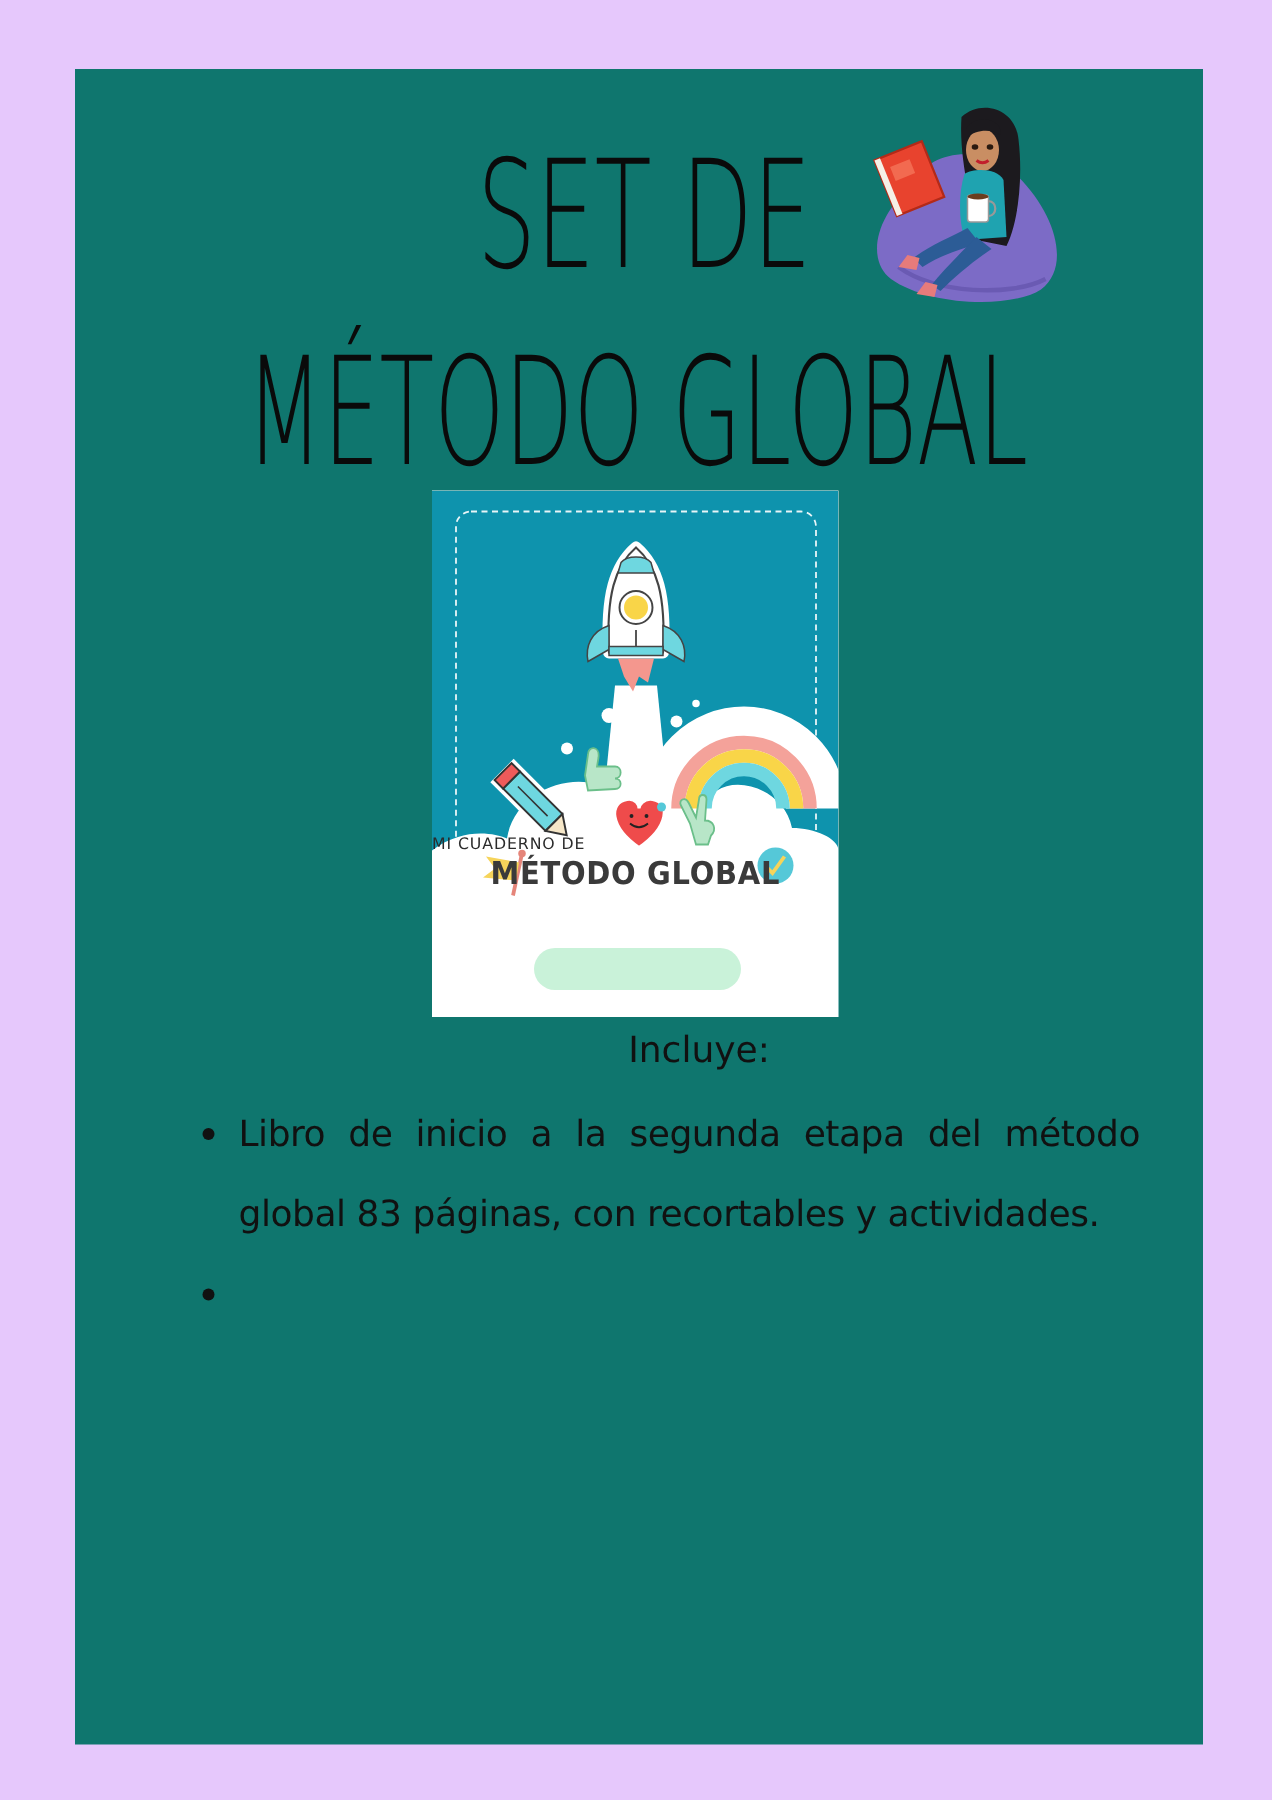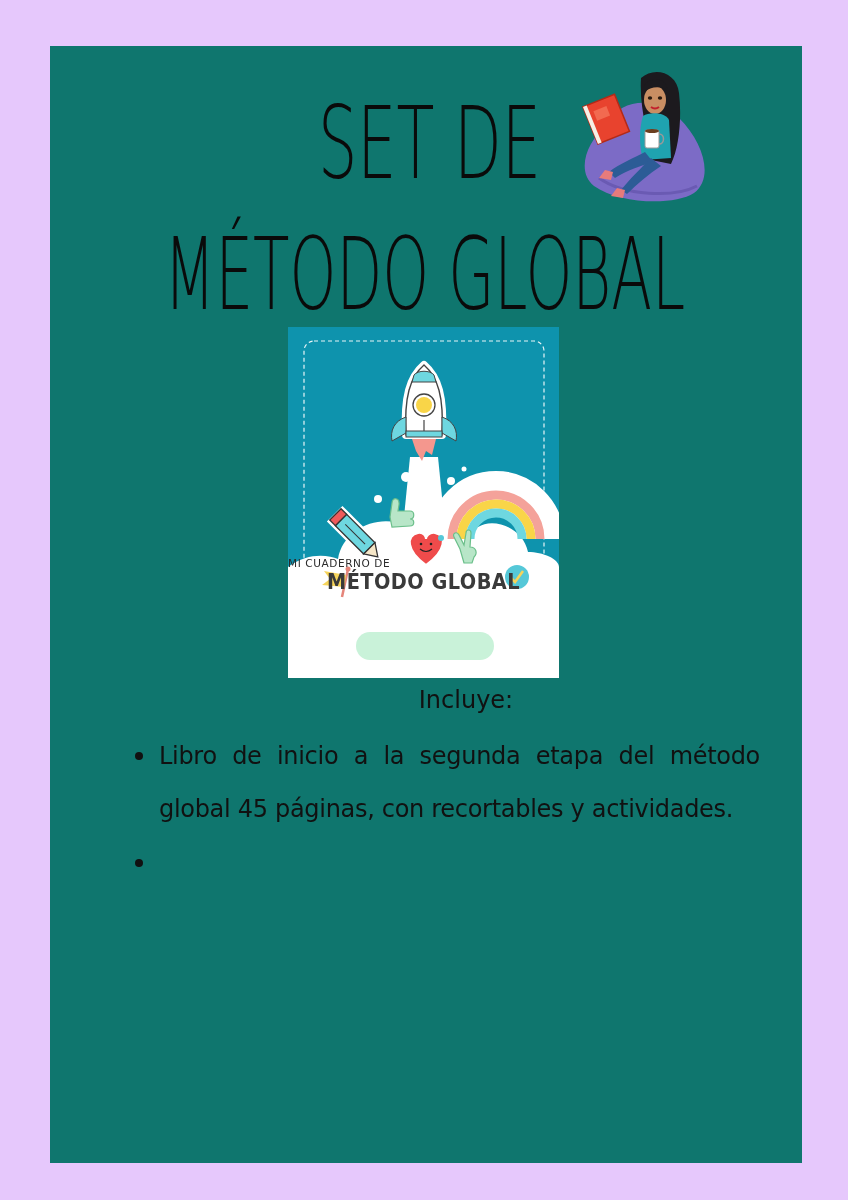--- a/index.html
+++ b/index.html
@@ -226,20 +226,20 @@
     <div class="cover-caption-small">MI CUADERNO DE</div>
     <div class="cover-caption-big">MÉTODO GLOBAL</div>
     <div class="cover-pill"></div>
   </div>
 
   <div class="includes-heading">Incluye:</div>
 
   <ul class="features">
     <li>
       <span class="bullet"></span>
-      <span>Libro de inicio a la segunda etapa del método global 45 páginas, con recortables y actividades.</span>
+      <span>Libro de inicio a la segunda etapa del método global 83 páginas, con recortables y actividades.</span>
     </li>
     <li>
       <span class="bullet"></span>
     </li>
   </ul>
 
 </div>
 
 </body></html>

